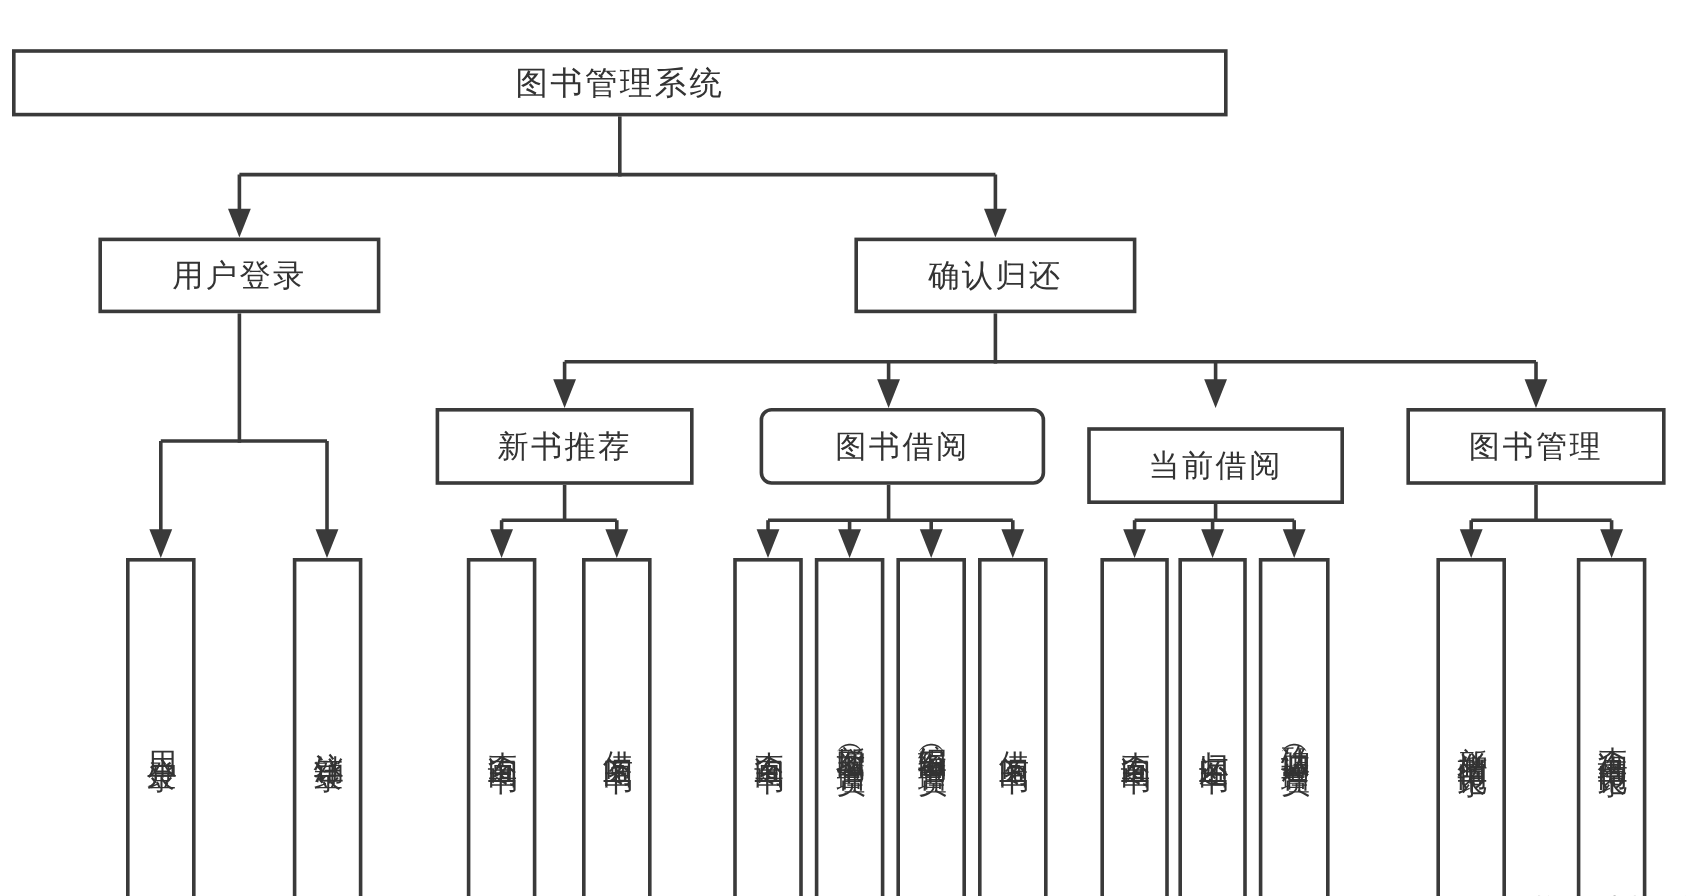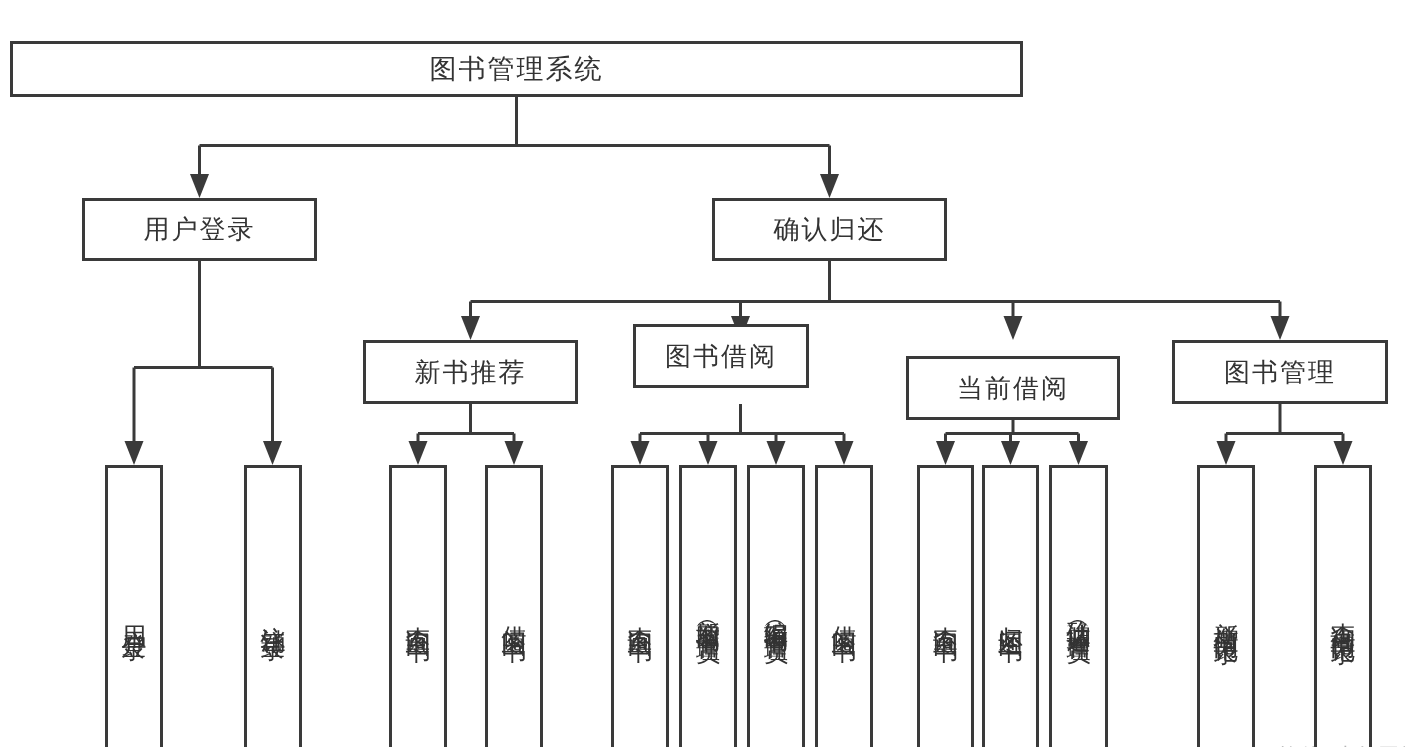--- a/index.html
+++ b/index.html
@@ -22,21 +22,21 @@
   .vbox.long span{letter-spacing:3px;font-size:24px;}
   #watermark{
     position:absolute;left:1185px;top:714px;width:215px;
     font-size:21px;color:#b5b5b5;white-space:nowrap;letter-spacing:1px;
   }
   
   #n-root{left:10px;top:13px;width:1013px;height:56px;}
   #n-user-login{left:82px;top:170px;width:235px;height:63px;}
   #n-book-mgmt{left:712px;top:170px;width:235px;height:63px;}
   #n-new-book{left:363px;top:312px;width:215px;height:64px;}
-  #n-book-borrow{left:633px;top:296px;width:176px;height:64px;}
+  #n-book-borrow{left:633px;top:312px;width:238px;height:64px;border-radius:10px;}
   #n-current-borrow{left:906px;top:328px;width:214px;height:64px;}
   #n-borrow-record{left:1172px;top:312px;width:216px;height:64px;}
   .leaf{top:437px;height:298px;width:58px;}
   #n-login{left:105px;}
   #n-logout{left:244px;}
   #n-nb-query{left:389px;}
   #n-nb-borrow{left:485px;}
   #n-bb-query{left:611px;}
   #n-bb-add{left:679px;}
   #n-bb-edit{left:747px;}

